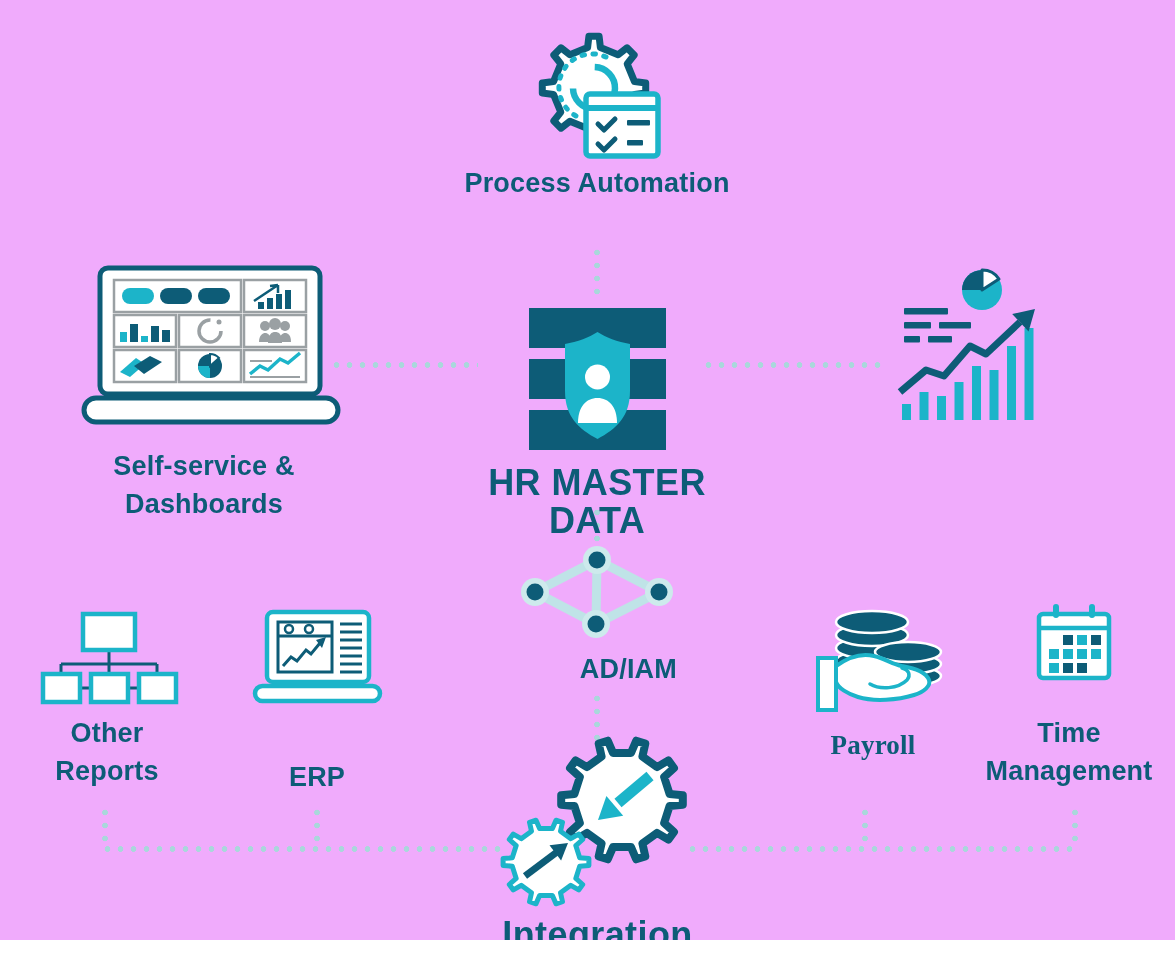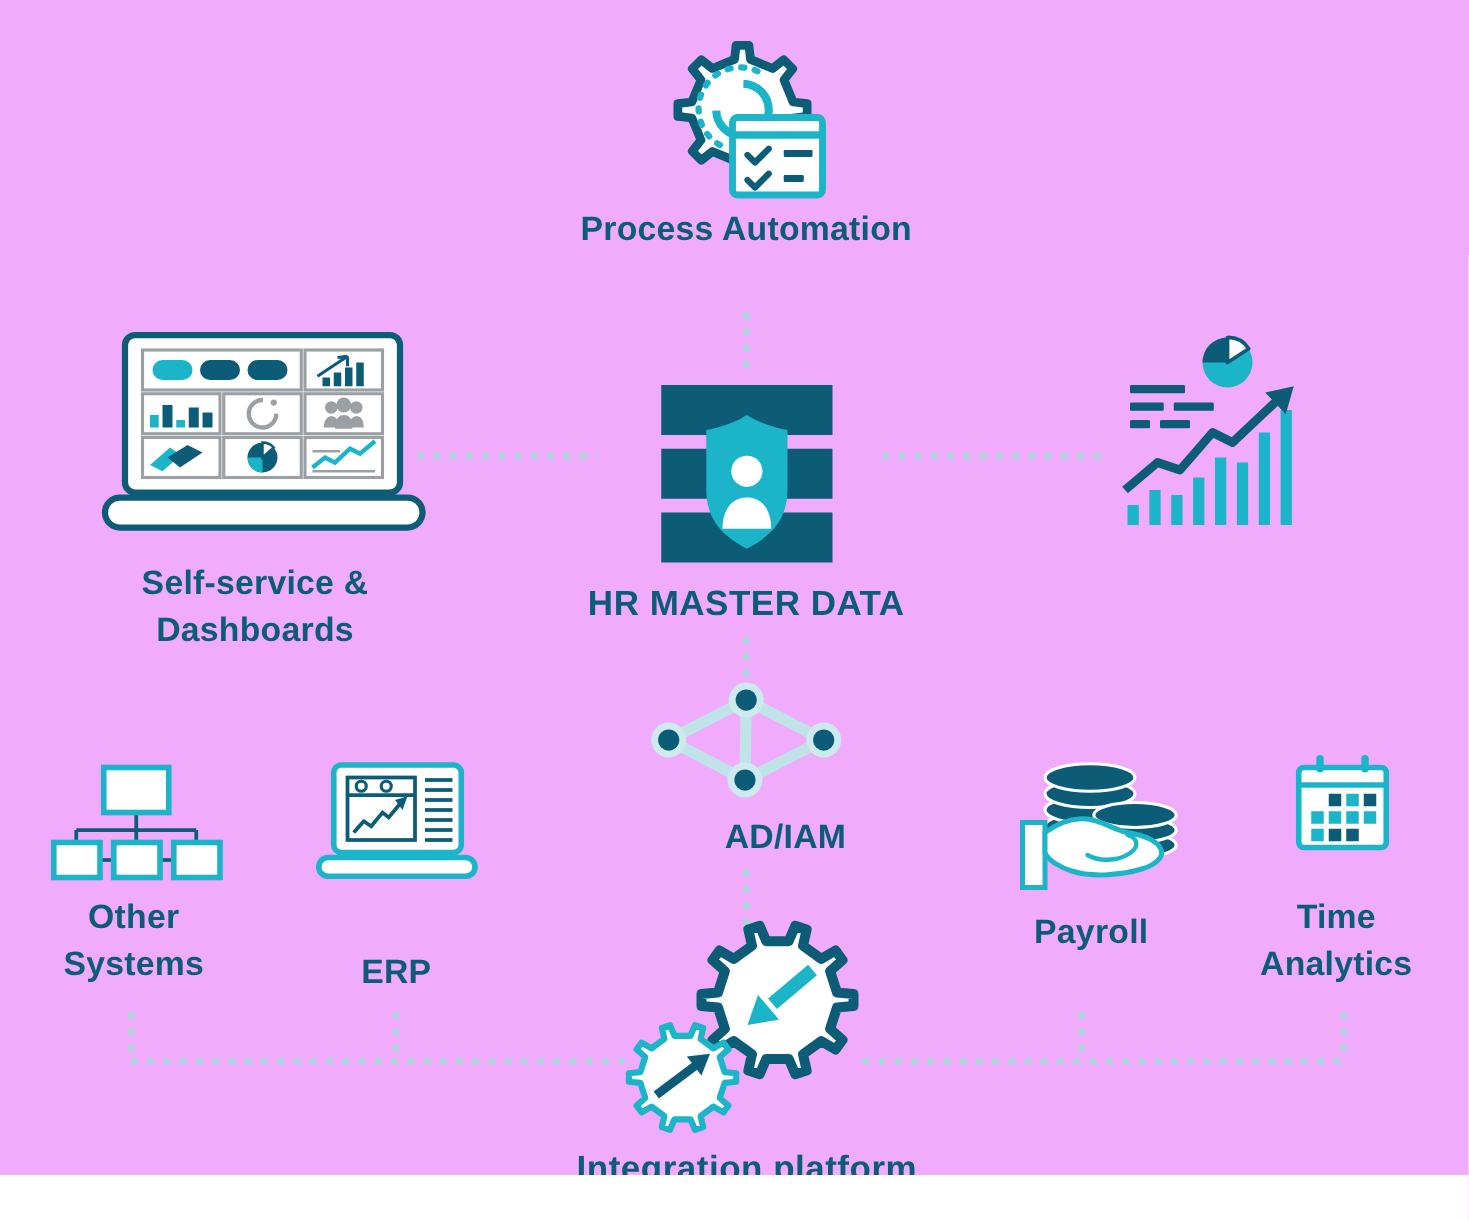--- a/index.html
+++ b/index.html
@@ -13,21 +13,21 @@
   html,body{margin:0;padding:0;background:#ffffff;}
   #canvas{
     position:relative;width:1175px;height:940px;background:#f0abfc;overflow:hidden;
     font-family:"Liberation Sans",sans-serif;
   }
   .abs{position:absolute;}
   .caption{
     position:absolute;text-align:center;font-weight:700;color:var(--dark);
     font-size:27px;line-height:38px;letter-spacing:.2px;
   }
-  .caption.big{font-size:28px;letter-spacing:.4px;}
+  .caption.big{font-size:36px;letter-spacing:.4px;}
   .dots-h{
     position:absolute;height:6px;
     background-image:radial-gradient(circle,var(--pale) 2.6px,transparent 3.1px);
     background-size:13px 6px;background-position:2px 50%;background-repeat:repeat-x;
   }
   .dots-v{
     position:absolute;width:6px;
     background-image:radial-gradient(circle,var(--pale) 2.6px,transparent 3.1px);
     background-size:6px 13px;background-position:50% 2px;background-repeat:repeat-y;
   }
@@ -182,21 +182,21 @@
       <line x1="69" y1="52" x2="69" y2="64"></line>
       <line x1="117" y1="52" x2="117" y2="64"></line>
       <line x1="40" y1="76" x2="51" y2="76"></line>
       <line x1="88" y1="76" x2="99" y2="76"></line>
     </g>
     <rect x="43" y="2" width="52" height="36" fill="#fff" stroke="#1cb4c9" stroke-width="4.5"></rect>
     <rect x="3" y="62" width="37" height="28" fill="#fff" stroke="#1cb4c9" stroke-width="4.5"></rect>
     <rect x="51" y="62" width="37" height="28" fill="#fff" stroke="#1cb4c9" stroke-width="4.5"></rect>
     <rect x="99" y="62" width="37" height="28" fill="#fff" stroke="#1cb4c9" stroke-width="4.5"></rect>
   </svg>
-  <div class="caption" style="left:27px;top:714px;width:160px;">Other Systems</div>
+  <div class="caption" style="left:27px;top:714px;width:160px;">Other Reports</div>
 
   <svg class="abs" style="left:254px;top:610px;" width="127" height="92" viewBox="0 0 127 92">
     <rect x="13" y="2" width="102" height="70" rx="6" fill="#fff" stroke="#1cb4c9" stroke-width="4.5"></rect>
     <rect x="24" y="12" width="54" height="50" fill="none" stroke="#0d5c77" stroke-width="3"></rect>
     <line x1="24" y1="26" x2="78" y2="26" stroke="#0d5c77" stroke-width="3"></line>
     <circle cx="35" cy="19" r="4" fill="#fff" stroke="#0d5c77" stroke-width="2.5"></circle>
     <circle cx="55" cy="19" r="4" fill="#fff" stroke="#0d5c77" stroke-width="2.5"></circle>
     <path d="M29,56 L37,47 L43,51 L52,40 L57,44 L66,33" fill="none" stroke="#0d5c77" stroke-width="3"></path>
     <polygon points="72,27 62,30 68,38" fill="#0d5c77"></polygon>
     <g stroke="#0d5c77" stroke-width="3">
@@ -219,35 +219,35 @@
       <ellipse cx="62" cy="29" rx="36" ry="11"></ellipse>
       <ellipse cx="62" cy="16" rx="36" ry="11"></ellipse>
       <ellipse cx="98" cy="70" rx="33" ry="10"></ellipse>
       <ellipse cx="98" cy="58" rx="33" ry="10"></ellipse>
       <ellipse cx="98" cy="46" rx="33" ry="10"></ellipse>
     </g>
     <rect x="8" y="52" width="18" height="52" fill="#fff" stroke="#1cb4c9" stroke-width="4"></rect>
     <path d="M26,60 C40,50 52,47 64,50 C76,53 82,58 92,60 C104,62 116,66 119,74 C121,80 114,86 104,89 C88,94 64,96 48,91 C38,88 28,82 26,76 Z" fill="#fff" stroke="#1cb4c9" stroke-width="4" stroke-linejoin="round"></path>
     <path d="M60,78 C70,84 88,83 97,74 C101,69 99,64 92,62" fill="none" stroke="#1cb4c9" stroke-width="3.5" stroke-linecap="round"></path>
   </svg>
-  <div class="caption" style="left:803px;top:726px;width:140px;">Payroll</div>
+  <div class="caption" style="left:803px;top:726px;width:140px;font-family:Liberation Serif, serif;">Payroll</div>
 
   <svg class="abs" style="left:1036px;top:602px;" width="78" height="82" viewBox="0 0 78 82">
     <rect x="3" y="12" width="70" height="64" rx="4" fill="#fff" stroke="#1cb4c9" stroke-width="4.5"></rect>
     <line x1="3" y1="26" x2="73" y2="26" stroke="#1cb4c9" stroke-width="4.5"></line>
     <rect x="17" y="2" width="6" height="14" rx="3" fill="#1cb4c9"></rect>
     <rect x="53" y="2" width="6" height="14" rx="3" fill="#1cb4c9"></rect>
     <g>
       <rect x="27" y="33" width="10" height="10" fill="#0d5c77"></rect>
       <rect x="41" y="33" width="10" height="10" fill="#1cb4c9"></rect>
       <rect x="55" y="33" width="10" height="10" fill="#0d5c77"></rect>
       <rect x="13" y="47" width="10" height="10" fill="#1cb4c9"></rect>
       <rect x="27" y="47" width="10" height="10" fill="#1cb4c9"></rect>
       <rect x="41" y="47" width="10" height="10" fill="#1cb4c9"></rect>
       <rect x="55" y="47" width="10" height="10" fill="#1cb4c9"></rect>
       <rect x="13" y="61" width="10" height="10" fill="#1cb4c9"></rect>
       <rect x="27" y="61" width="10" height="10" fill="#0d5c77"></rect>
       <rect x="41" y="61" width="10" height="10" fill="#0d5c77"></rect>
     </g>
   </svg>
-  <div class="caption" style="left:980px;top:714px;width:178px;">Time Analytics</div>
+  <div class="caption" style="left:980px;top:714px;width:178px;">Time Management</div>
 
 </div>
 
 </body></html>

